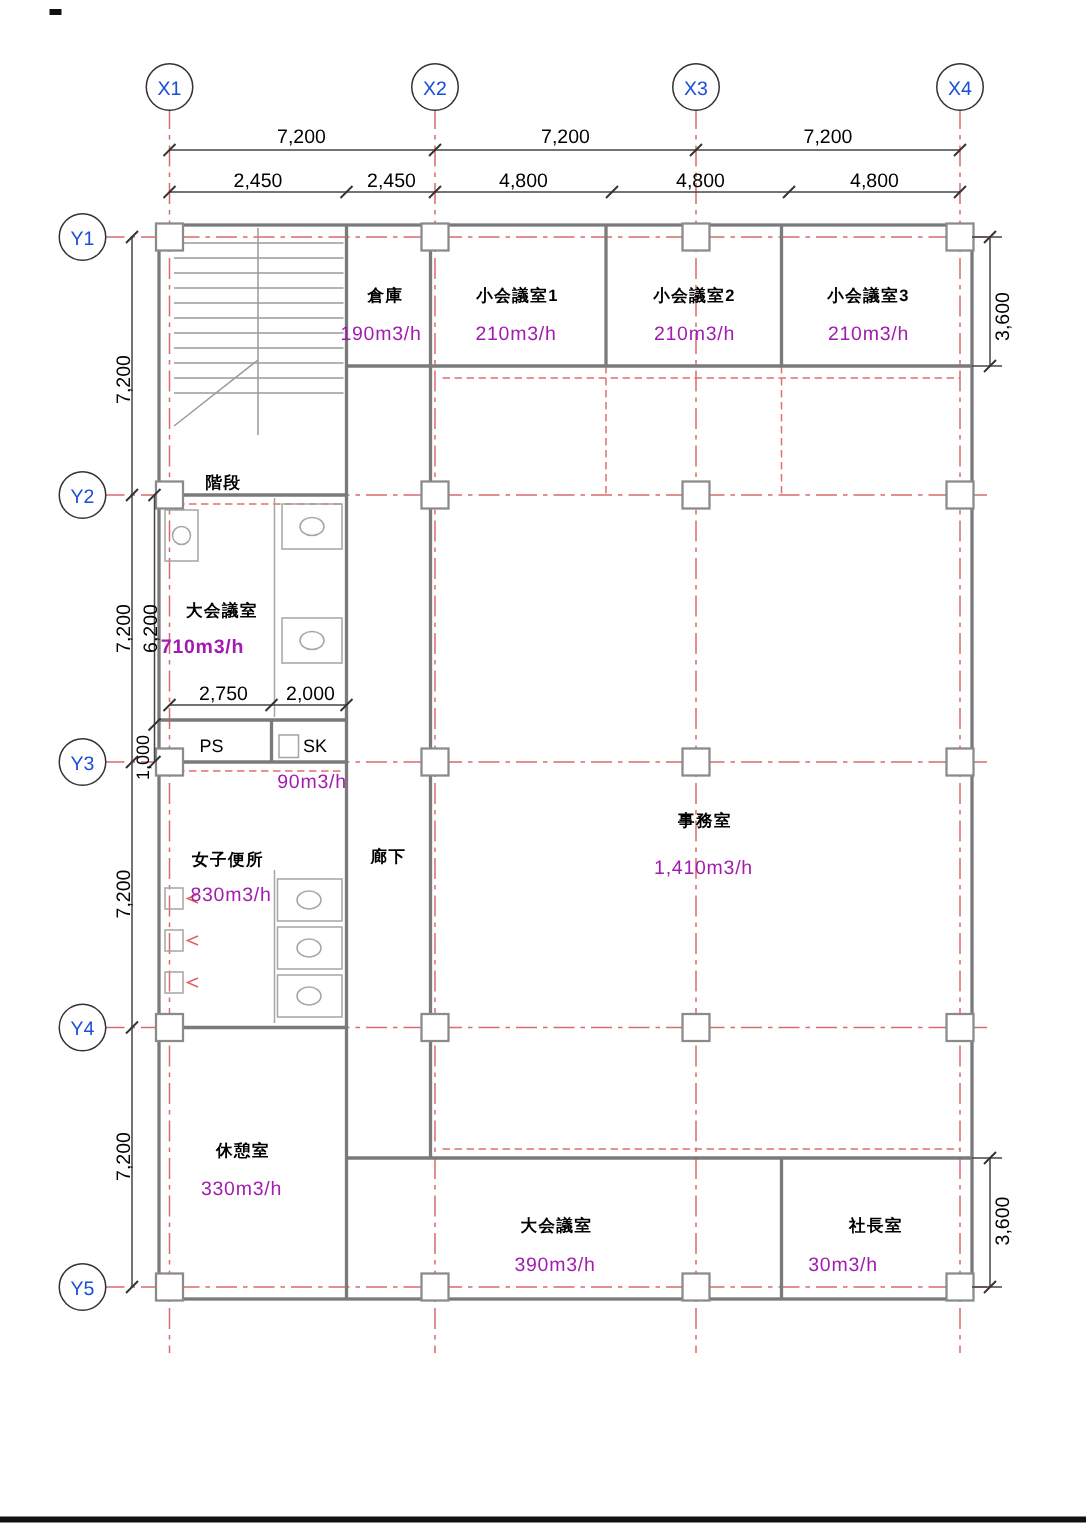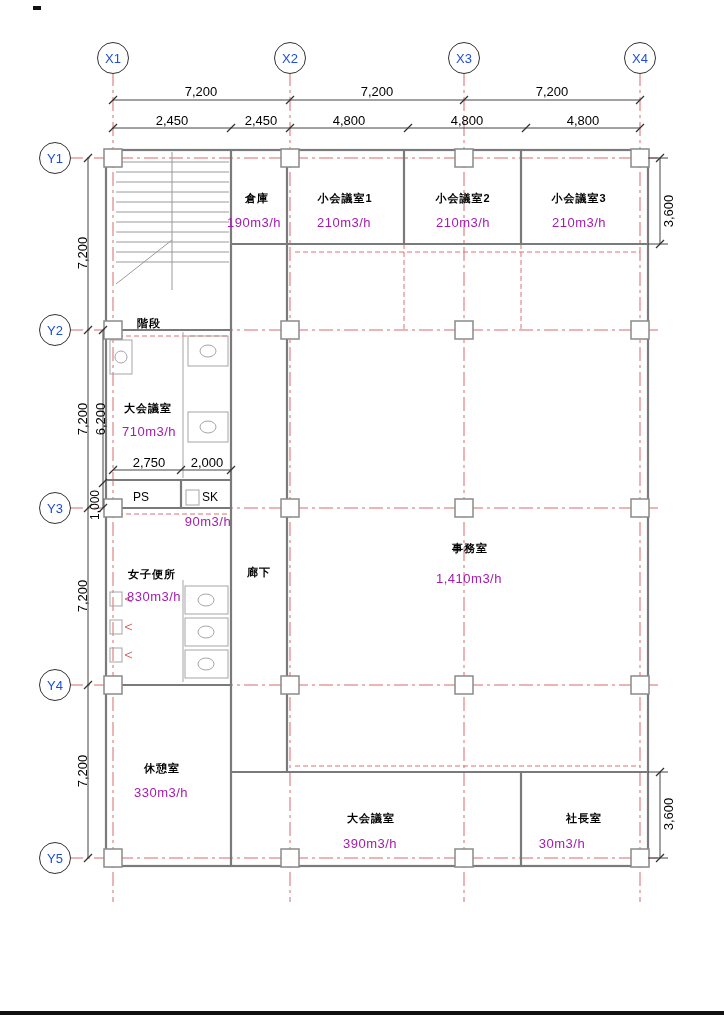--- a/index.html
+++ b/index.html
@@ -212,21 +212,21 @@
 
   <div class="lbl room" style="left:463px;top:198px;">小会議室2</div>
   <div class="lbl rate" style="left:463px;top:222px;">210m3/h</div>
 
   <div class="lbl room" style="left:579px;top:198px;">小会議室3</div>
   <div class="lbl rate" style="left:579px;top:222px;">210m3/h</div>
 
   <div class="lbl room" style="left:149px;top:311px;margin-top:12px;">階段</div>
 
   <div class="lbl room" style="left:148px;top:408px;">大会議室</div>
-  <div class="lbl rate" style="left:149px;top:431px;">710m3/h</div>
+  <div class="lbl rate" style="left:135px;top:431px;font-weight:bold;">710m3/h</div>
 
   <div class="lbl small" style="left:141px;top:497px;">PS</div>
   <div class="lbl small" style="left:210px;top:497px;">SK</div>
   <div class="lbl rate" style="left:208px;top:521px;">90m3/h</div>
 
   <div class="lbl room" style="left:152px;top:574px;">女子便所</div>
   <div class="lbl rate" style="left:154px;top:596px;">830m3/h</div>
 
   <div class="lbl room" style="left:259px;top:572px;">廊下</div>
 

